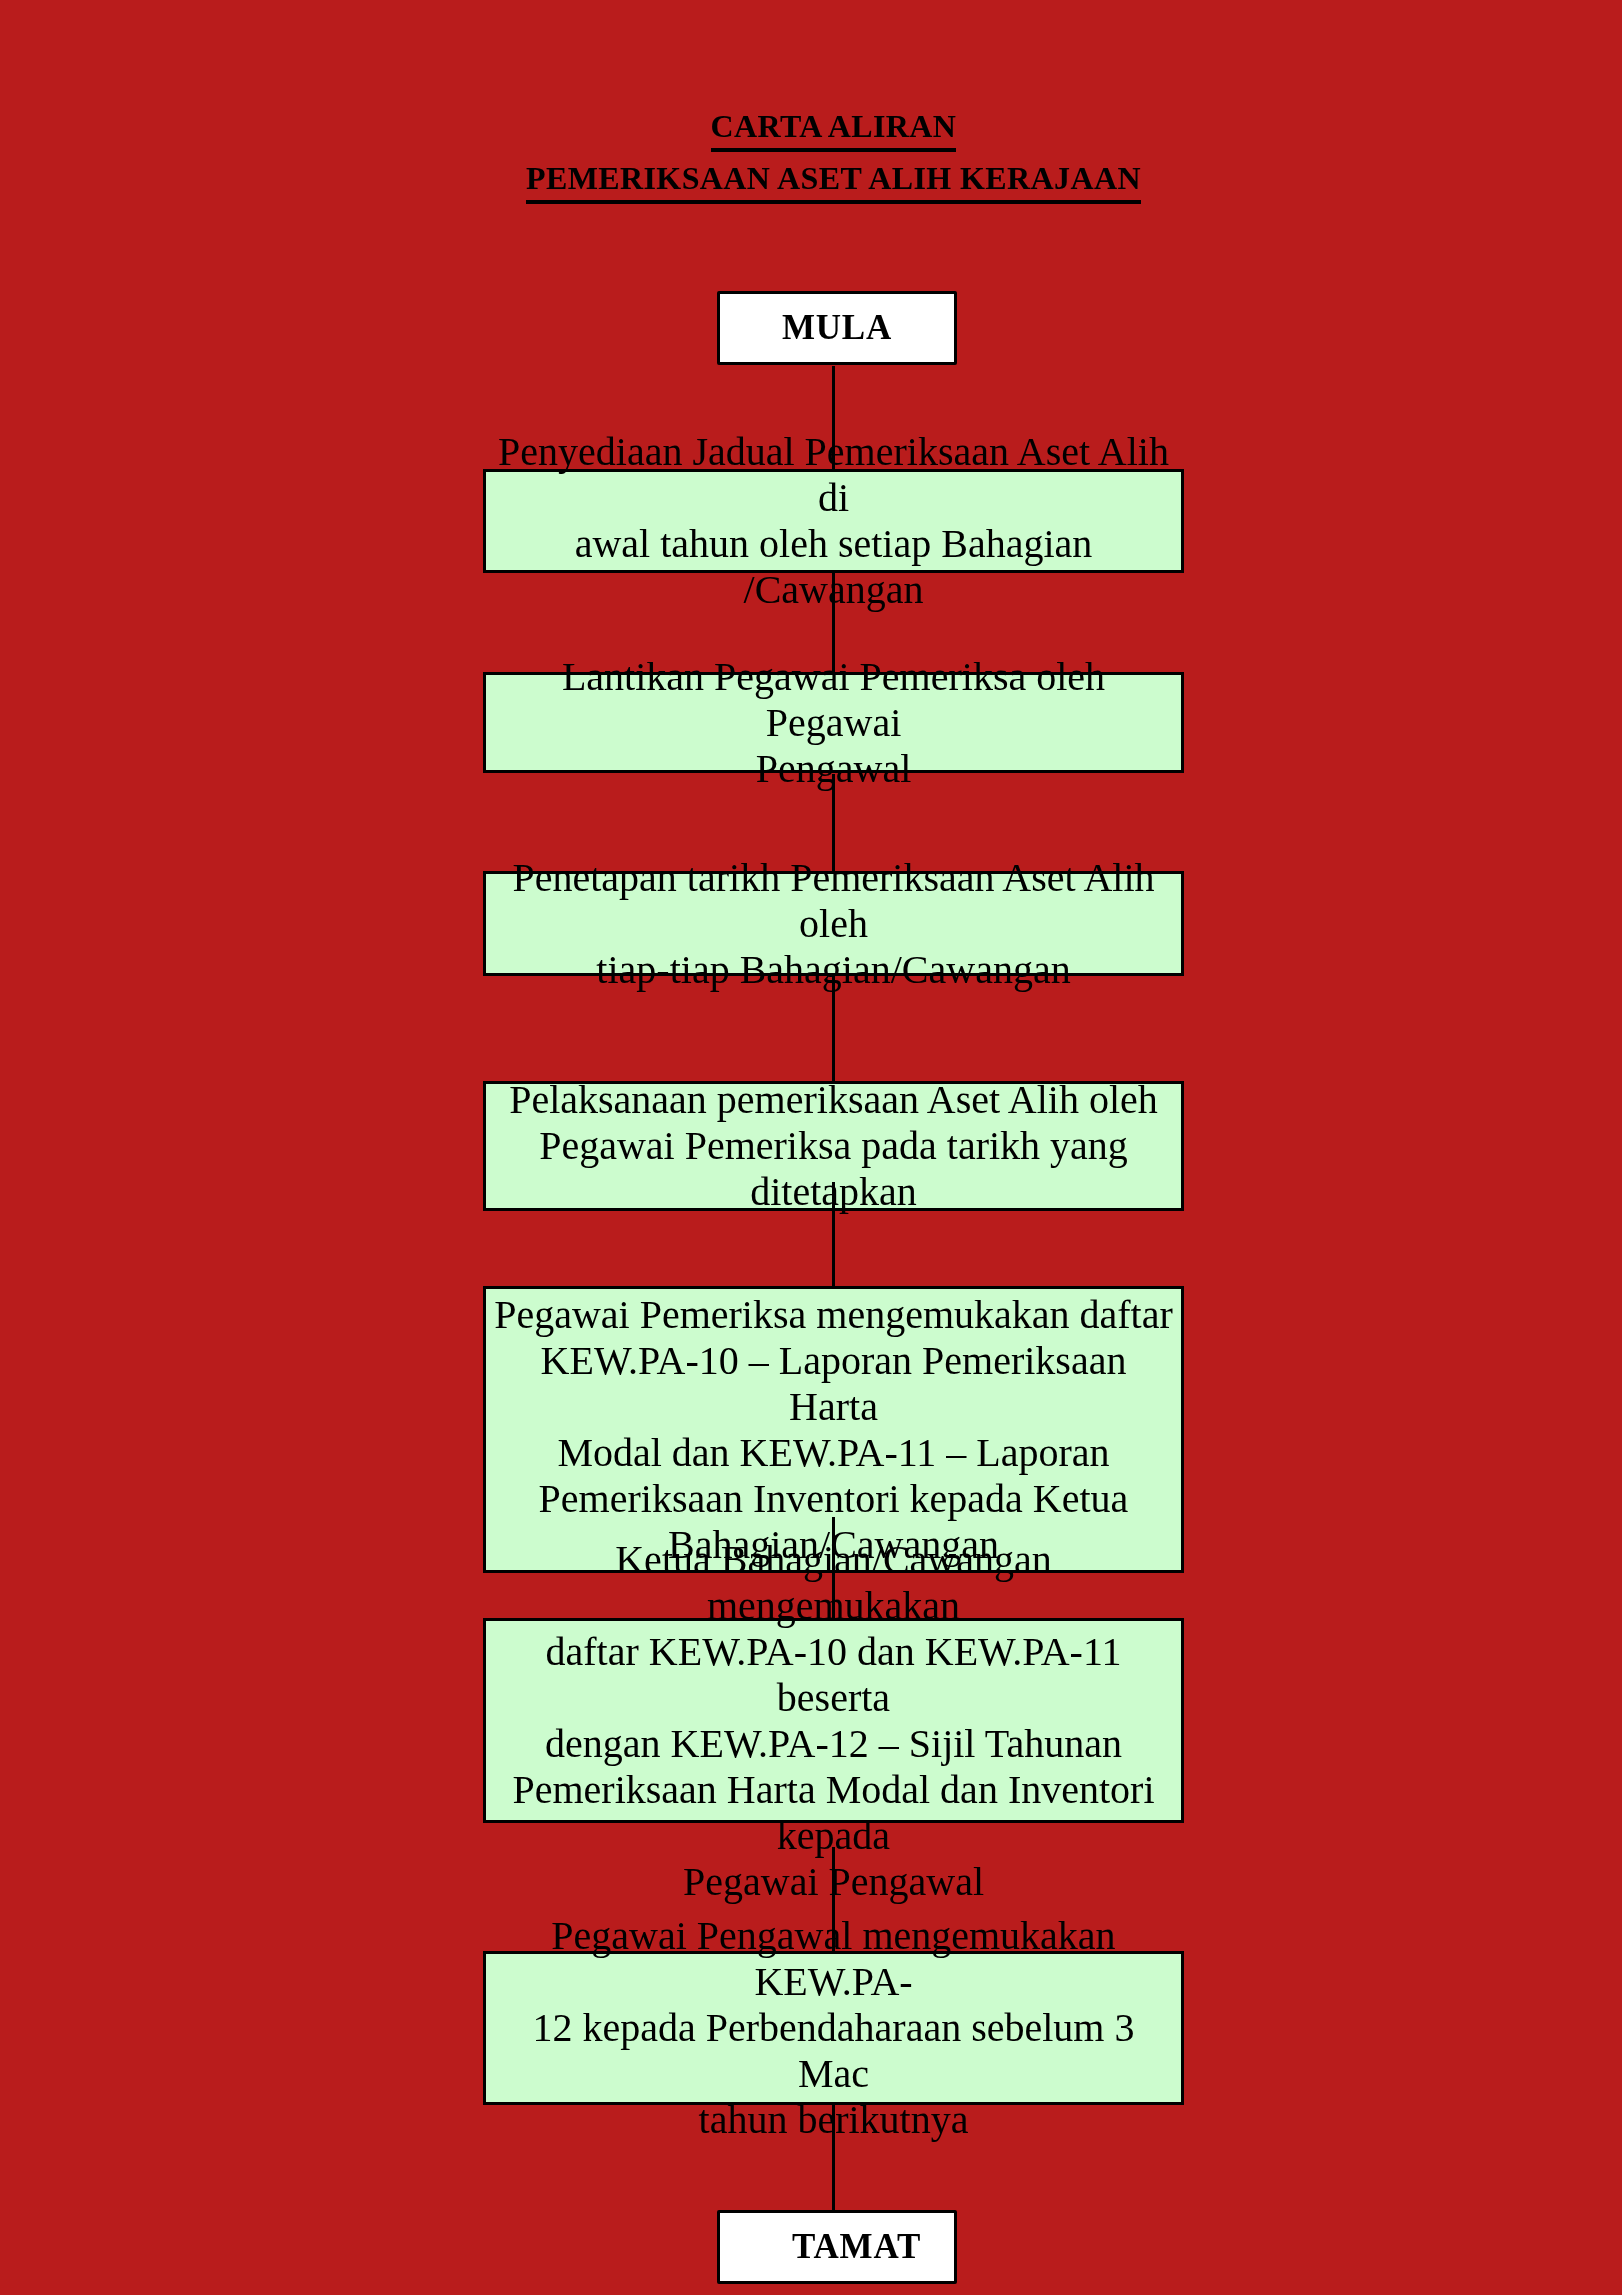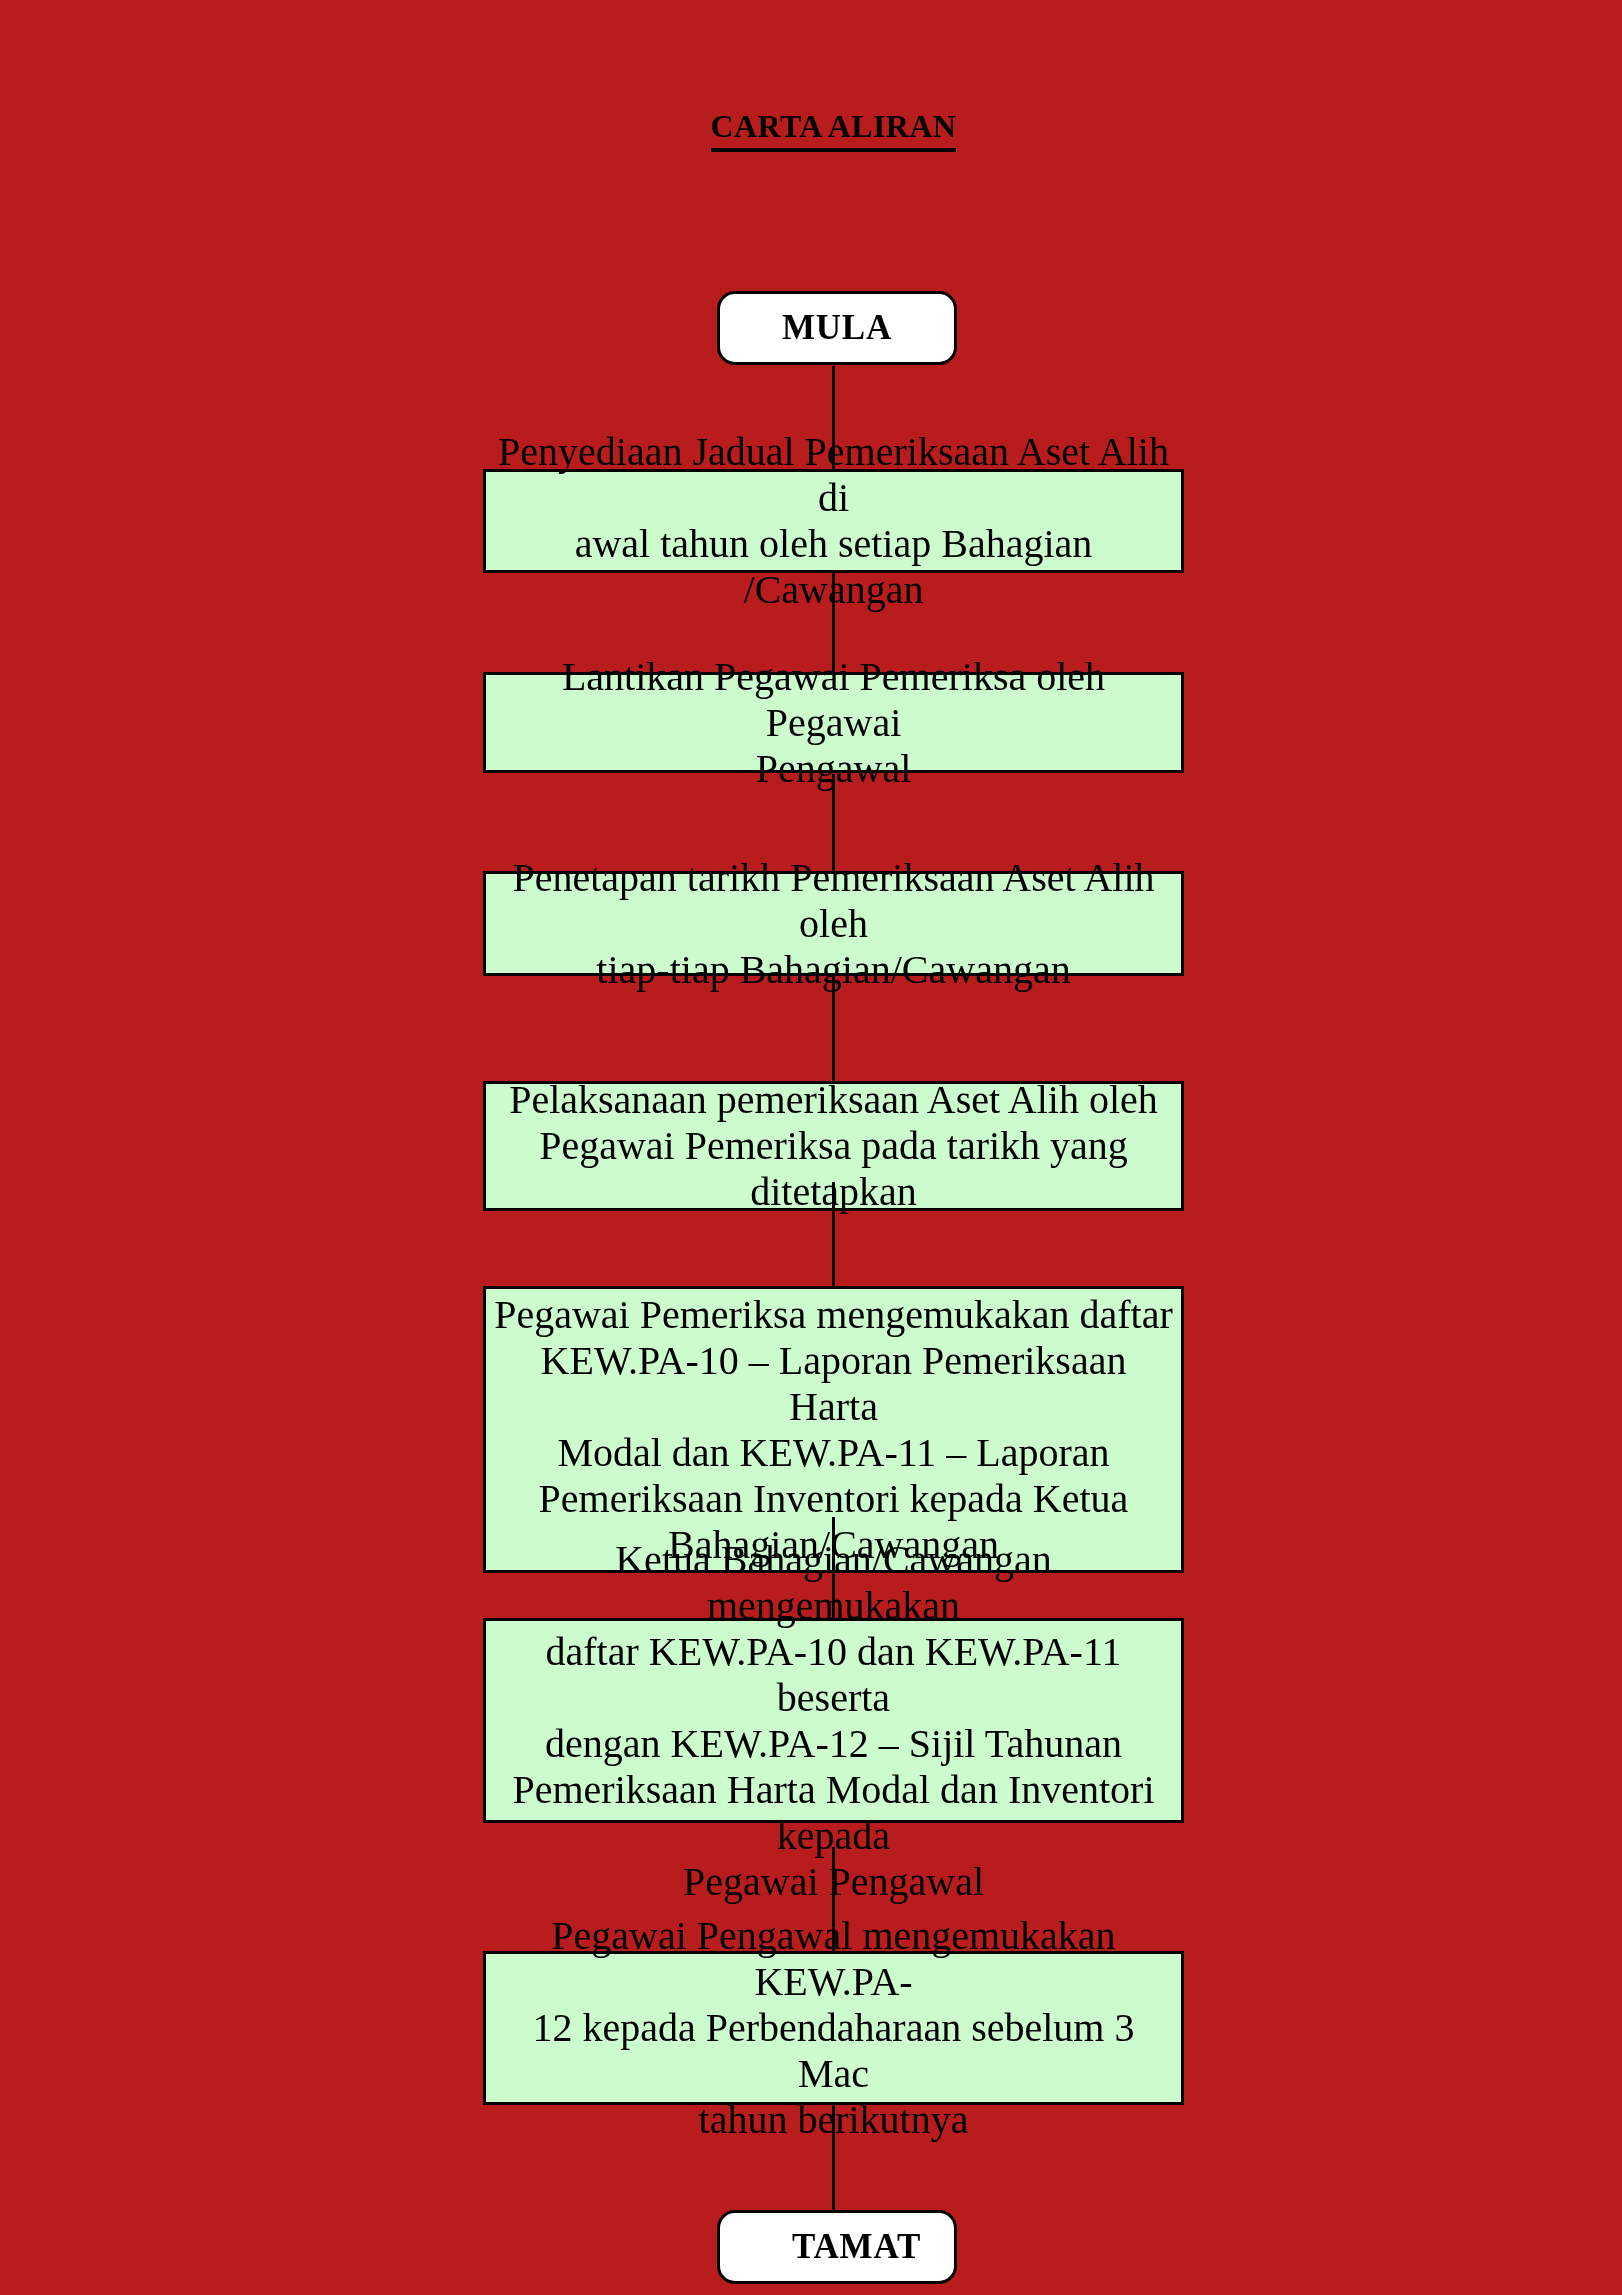--- a/index.html
+++ b/index.html
@@ -45,21 +45,21 @@
     display: flex;
     align-items: center;
     justify-content: center;
     text-align: center;
   }
   .terminator {
     left: 717px;
     width: 240px;
     background: var(--terminator-fill, #ffffff);
     border: 3.2px solid var(--node-border, #000000);
-    border-radius: 18px;
+    border-radius: 2px;
     font-weight: bold;
     font-size: 35px;
     letter-spacing: 0.8px;
   }
   .terminator.start { top: 291px; height: 74px; }
   .terminator.end   { top: 2210px; height: 74px; padding-left: 39px; }
 
   .process {
     left: 483px;
     width: 701px;
@@ -96,20 +96,23 @@
   .c8 { top: 2105px; height: 105px; }
 </style>
 </head>
 <body>
 
 <div class="page">
 
   <header class="title">
     <div class="title-row">
       <span class="title-line">CARTA ALIRAN</span>
+    </div>
+    <div class="title-row">
+      <span class="title-line">PEMERIKSAAN ASET ALIH KERAJAAN</span>
     </div>
   </header>
 
   <div class="node terminator start">
     <span>MULA</span>
   </div>
 
   <div class="connector c1"></div>
 
   <div class="node process p1">

